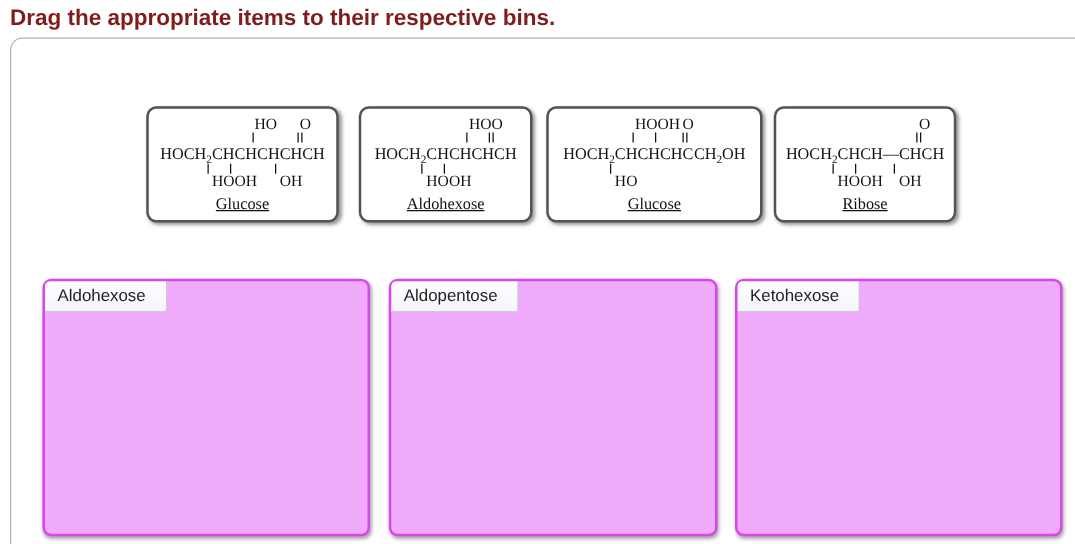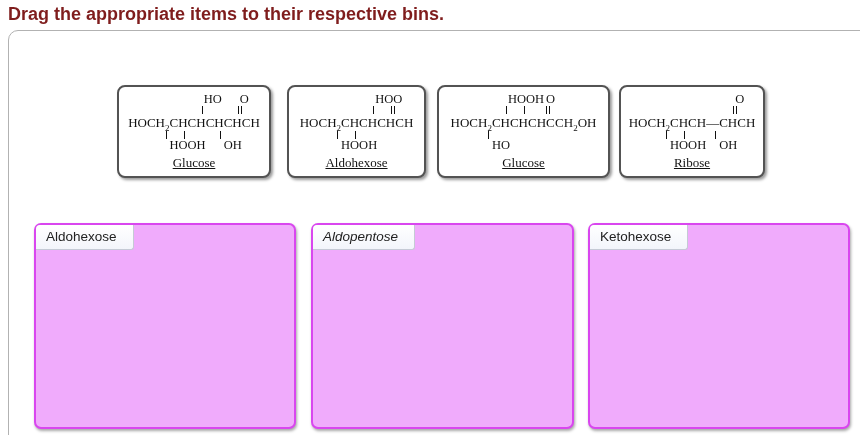--- a/index.html
+++ b/index.html
@@ -38,21 +38,21 @@
   .main{height:17px;line-height:17px;font-size:13px;}
   .main sub{font-size:9px;}
   .item-name{margin-top:3px;font-size:13px;height:15px;line-height:15px;text-decoration:underline;}
   
   .bin{
     position:absolute;top:192px;height:206px;box-sizing:border-box;
     background:#f0abfc;border:2px solid #d946ef;border-radius:7px;
     box-shadow:1px 2px 3px rgba(0,0,0,0.35);
   }
   .bin-0{left:25px;width:262px;}
-  .bin-1{left:302px;width:263px;font-style:italic;}
+  .bin-1{left:302px;width:263px;}
   .bin-2{left:579px;width:262px;}
   .bin-tab{
     position:absolute;left:0;top:0;
     padding:4px 16px 5px 10px;
     background:linear-gradient(#ffffff,#f3f5fb);
     border-right:1px solid #c5cad5;border-bottom:1px solid #c5cad5;
     border-radius:4px 0 3px 0;
     font-size:13.5px;color:#222222;
   }
 </style>

